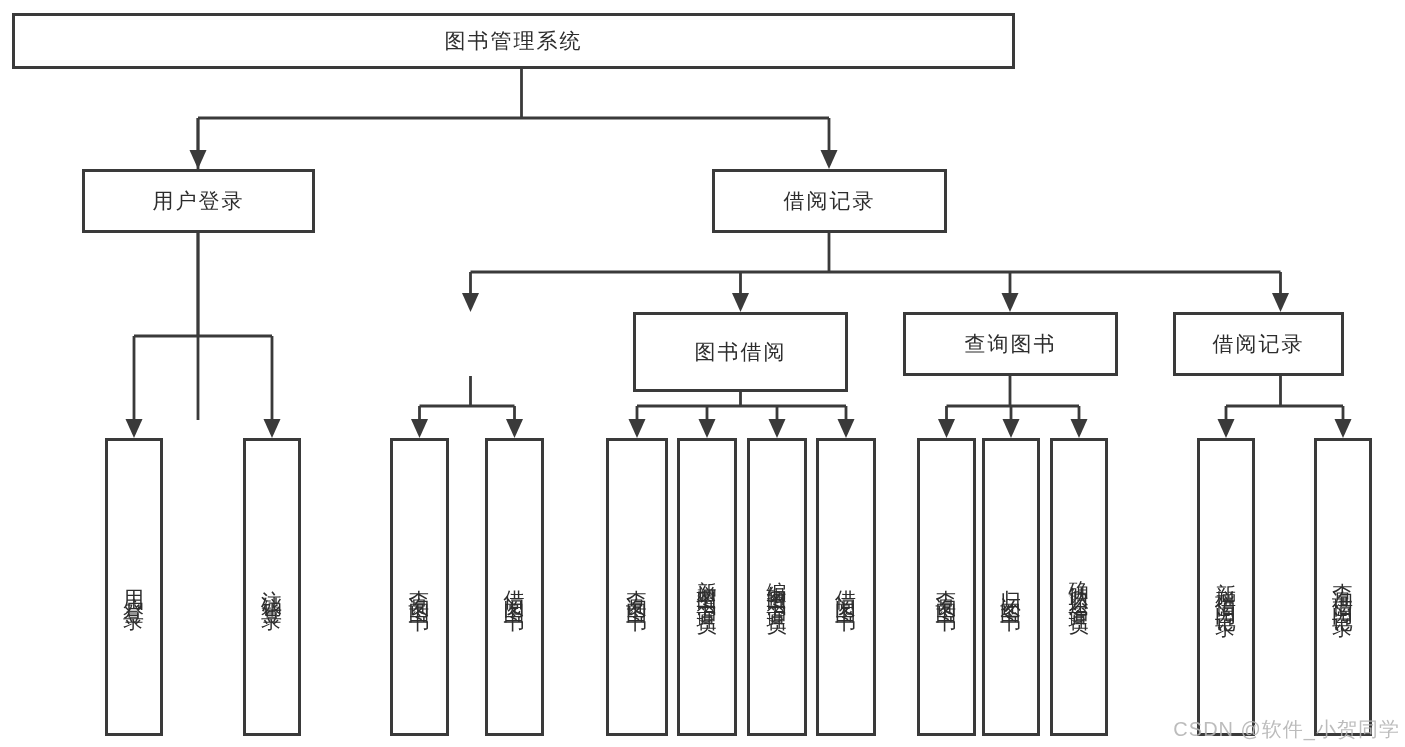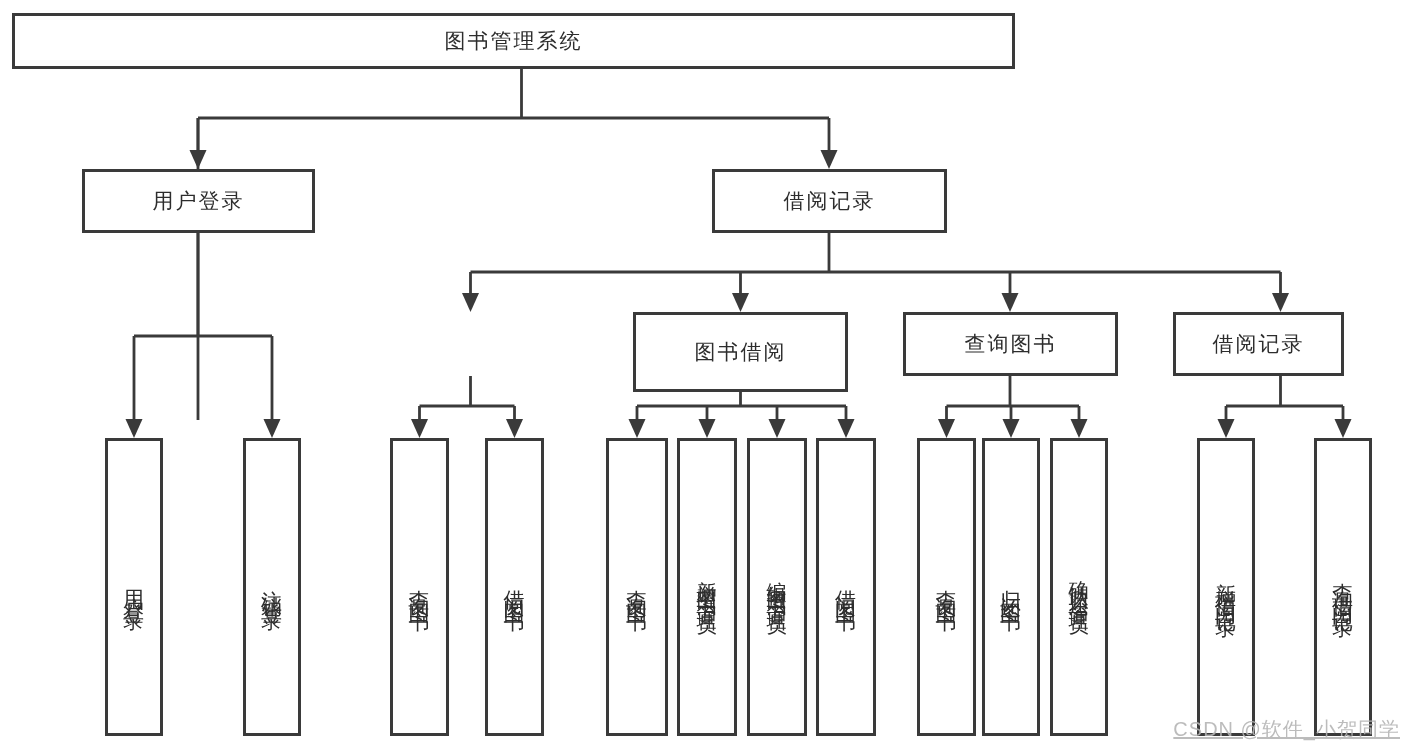--- a/index.html
+++ b/index.html
@@ -46,21 +46,20 @@
   #watermark{
     position:absolute;
     right:5px;
     bottom:4px;
     font-size:20px;
     color:var(--watermark);
     letter-spacing:1px;
     z-index:3;
     opacity:.9;
     white-space:nowrap;
-    text-decoration:underline;
   }
   svg .wire{stroke:var(--line);stroke-width:2.8;fill:none;}
   svg .head{fill:var(--line);stroke:none;}
 </style>
 </head>
 <body>
 
 <div id="stage">
 
   <svg id="wires" viewBox="0 0 1405 747">

